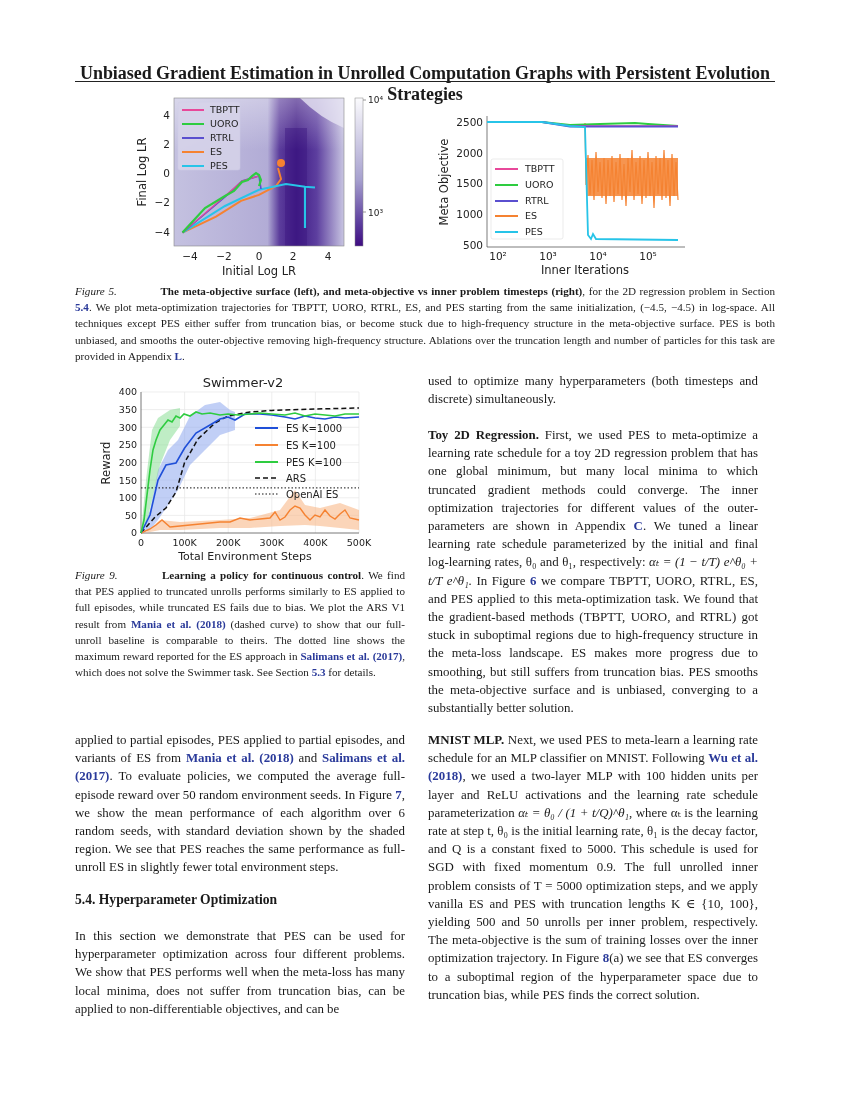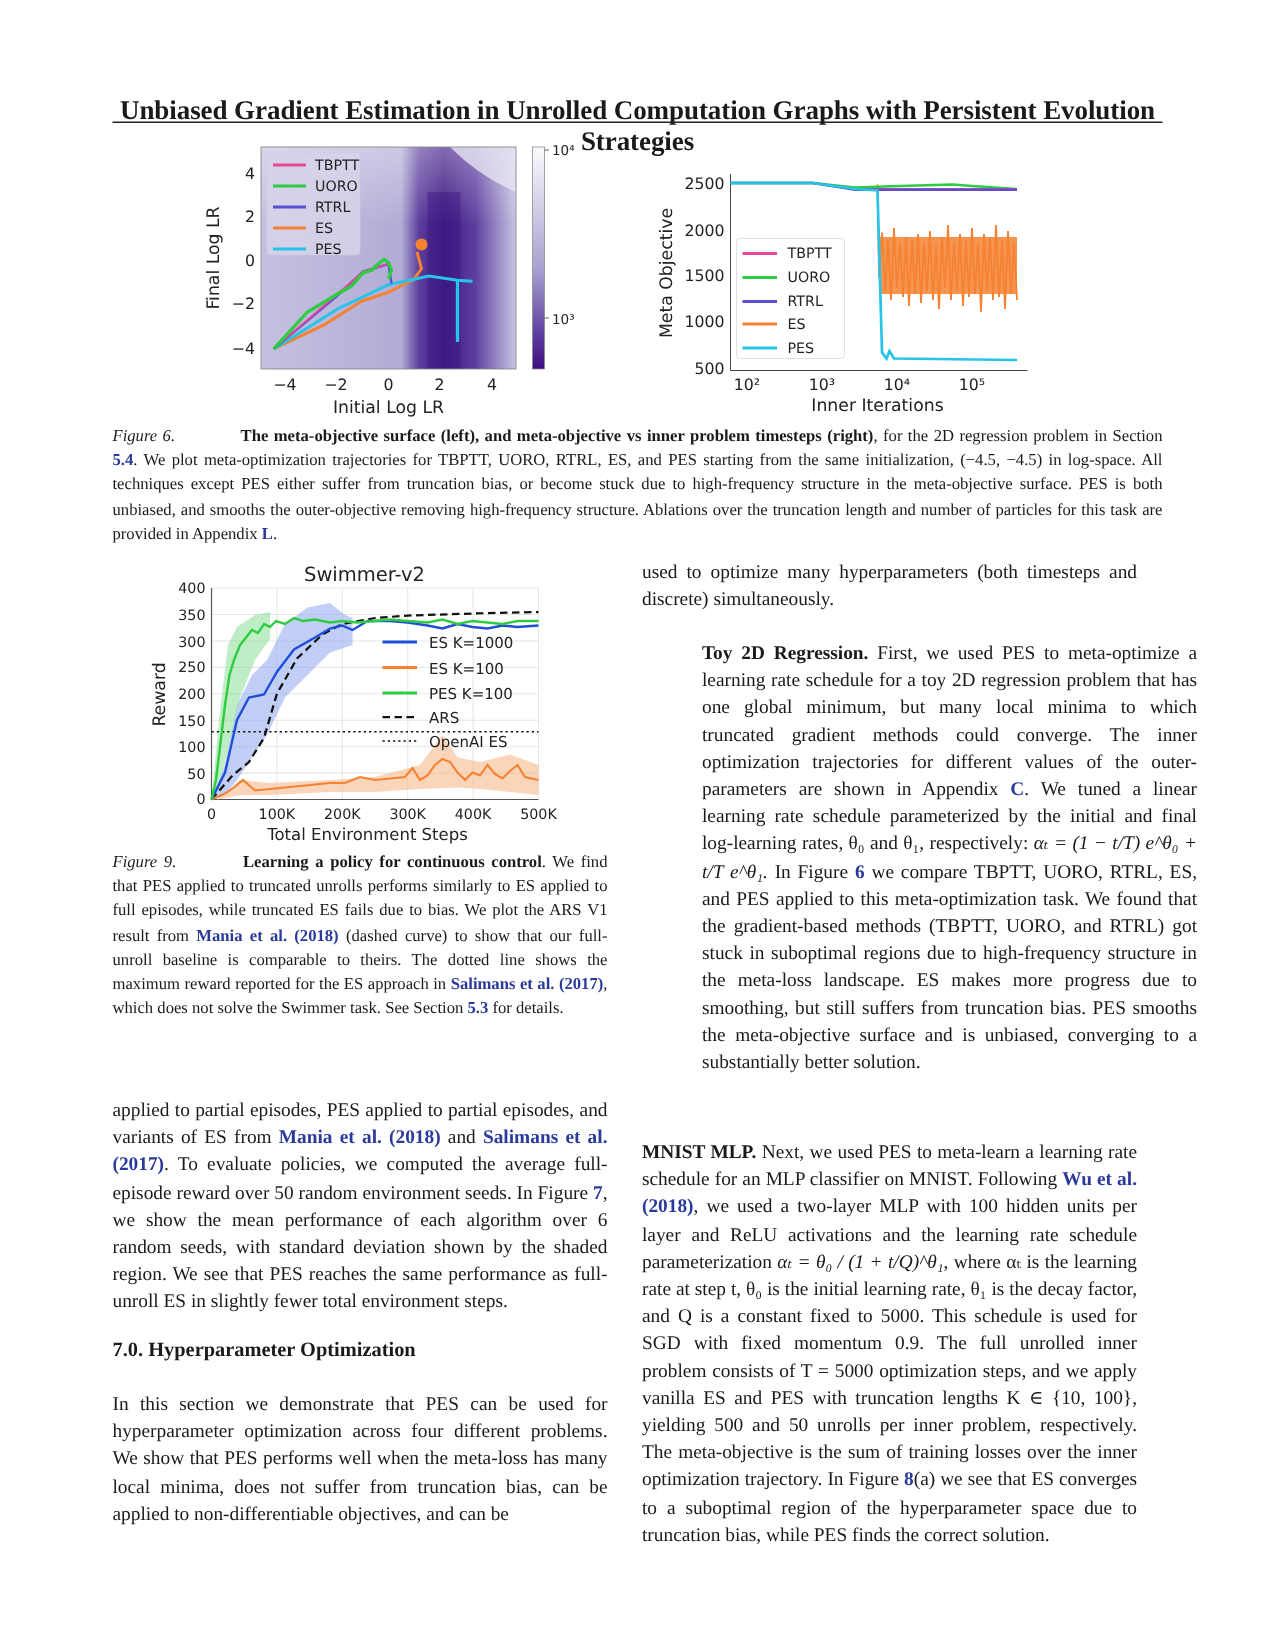--- a/index.html
+++ b/index.html
@@ -148,21 +148,21 @@
         <text x="95" y="104">RTRL</text>
     <line x1="65" y1="116" x2="88" y2="116" stroke="#f58231" stroke-width="2"></line>
         <text x="95" y="119">ES</text>
     <line x1="65" y1="132" x2="88" y2="132" stroke="#27c4e8" stroke-width="2"></line>
         <text x="95" y="135">PES</text>
   </g>
 </svg>
 </div>
 
 <div class="cap" style="left:75px; top:283px; width:700px;">
-  <span class="fig-label">Figure 6.</span>
+  <span class="fig-label">Figure 5.</span>
   <b>The meta-objective surface (left), and meta-objective vs inner problem timesteps (right)</b><span>, for the 2D regression problem in Section </span><span class="link">5.4</span><span>. We plot meta-optimization trajectories for TBPTT, UORO, RTRL, ES, and PES starting from the same initialization, (−4.5, −4.5) in log-space. All techniques except PES either suffer from truncation bias, or become stuck due to high-frequency structure in the meta-objective surface. PES is both unbiased, and smooths the outer-objective removing high-frequency structure. Ablations over the truncation length and number of particles for this task are provided in Appendix </span><span class="link">L</span><span>.</span>
 </div>
 
 <div class="fig" style="left:80px; top:370px; width:300px; height:200px;">
 <svg width="300" height="200" viewBox="0 0 300 200" xmlns="http://www.w3.org/2000/svg">
   <text x="163" y="17" font-size="13" fill="#222" text-anchor="middle">Swimmer-v2</text>
 
   <g stroke="#e6e6e6" stroke-width="0.7">
     <line x1="61" y1="22" x2="279" y2="22"></line>
         <line x1="61" y1="39.6" x2="279" y2="39.6"></line>
@@ -233,25 +233,25 @@
 
 <div class="cap" style="left:75px; top:567px; width:330px;">
   <span class="fig-label">Figure 9.</span>
   <b>Learning a policy for continuous control</b><span>. We find that PES applied to truncated unrolls performs similarly to ES applied to full episodes, while truncated ES fails due to bias. We plot the ARS V1 result from </span><span class="link">Mania et al. (2018)</span><span> (dashed curve) to show that our full-unroll baseline is comparable to theirs. The dotted line shows the maximum reward reported for the ES approach in </span><span class="link">Salimans et al. (2017)</span><span>, which does not solve the Swimmer task. See Section </span><span class="link">5.3</span><span> for details.</span>
 </div>
 
 <div class="body-text" style="left:75px; top:731px; width:330px;">
   <span>applied to partial episodes, PES applied to partial episodes, and variants of ES from </span><span class="link">Mania et al. (2018)</span><span> and </span><span class="link">Salimans et al. (2017)</span><span>. To evaluate policies, we computed the average full-episode reward over 50 random environment seeds. In Figure </span><span class="link">7</span><span>, we show the mean performance of each algorithm over 6 random seeds, with standard deviation shown by the shaded region.  We see that PES reaches the same performance as full-unroll ES in slightly fewer total environment steps.</span>
 </div>
 
-<div class="section-title" style="left:75px; top:892px;">7.0. Hyperparameter Optimization</div>
+<div class="section-title" style="left:75px; top:892px;">5.4. Hyperparameter Optimization</div>
 
 <div class="body-text" style="left:75px; top:915px; width:330px;margin-top:12px;">In this section we demonstrate that PES can be used for hyperparameter optimization across four different problems. We show that PES performs well when the meta-loss has many local minima, does not suffer from truncation bias, can be applied to non-differentiable objectives, and can be</div>
 
 <div class="body-text" style="left:428px; top:372px; width:330px;">used to optimize many hyperparameters (both timesteps and discrete) simultaneously.</div>
 
-<div class="body-text" style="left:428px; top:426px; width:330px;margin-left:40px;">
+<div class="body-text" style="left:428px; top:426px; width:330px;">
   <span class="para-title">Toy 2D Regression.</span><span> First, we used PES to meta-optimize a learning rate schedule for a toy 2D regression problem that has one global minimum, but many local minima to which truncated gradient methods could converge. The inner optimization trajectories for different values of the outer-parameters are shown in Appendix </span><span class="link">C</span><span>. We tuned a linear learning rate schedule parameterized by the initial and final log-learning rates, θ₀ and θ₁, respectively: </span><span class="math">αₜ = (1 − t/T) e^θ₀ + t/T e^θ₁.</span><span>  In Figure </span><span class="link">6</span><span> we compare TBPTT, UORO, RTRL, ES, and PES applied to this meta-optimization task. We found that the gradient-based methods (TBPTT, UORO, and RTRL) got stuck in suboptimal regions due to high-frequency structure in the meta-loss landscape. ES makes more progress due to smoothing, but still suffers from truncation bias.  PES smooths the meta-objective surface and is unbiased, converging to a substantially better solution.</span>
 </div>
 
-<div class="body-text" style="left:428px; top:759px; width:330px;">
+<div class="body-text" style="left:428px; top:731px; width:330px;">
   <span class="para-title">MNIST MLP.</span><span> Next, we used PES to meta-learn a learning rate schedule for an MLP classifier on MNIST. Following </span><span class="link">Wu et al. (2018)</span><span>, we used a two-layer MLP with 100 hidden units per layer and ReLU activations and the learning rate schedule parameterization </span><span class="math">αₜ = θ₀ / (1 + t/Q)^θ₁</span><span>, where αₜ is the learning rate at step t, θ₀ is the initial learning rate, θ₁ is the decay factor, and Q is a constant fixed to 5000. This schedule is used for SGD with fixed momentum 0.9. The full unrolled inner problem consists of T = 5000 optimization steps, and we apply vanilla ES and PES with truncation lengths K ∈ {10, 100}, yielding 500 and 50 unrolls per inner problem, respectively. The meta-objective is the sum of training losses over the inner optimization trajectory. In Figure </span><span class="link">8</span><span>(a) we see that ES converges to a suboptimal region of the hyperparameter space due to truncation bias, while PES finds the correct solution.</span>
 </div>
 
 </body></html>

